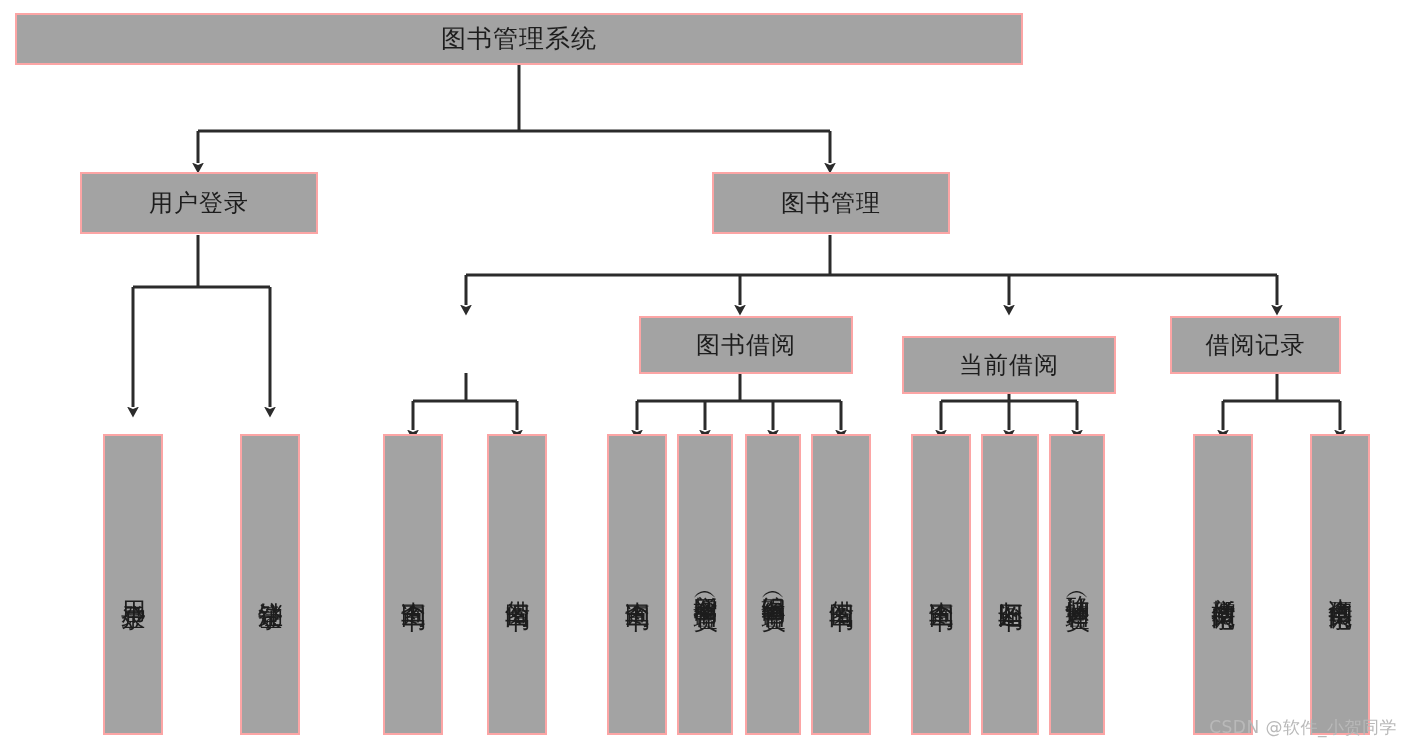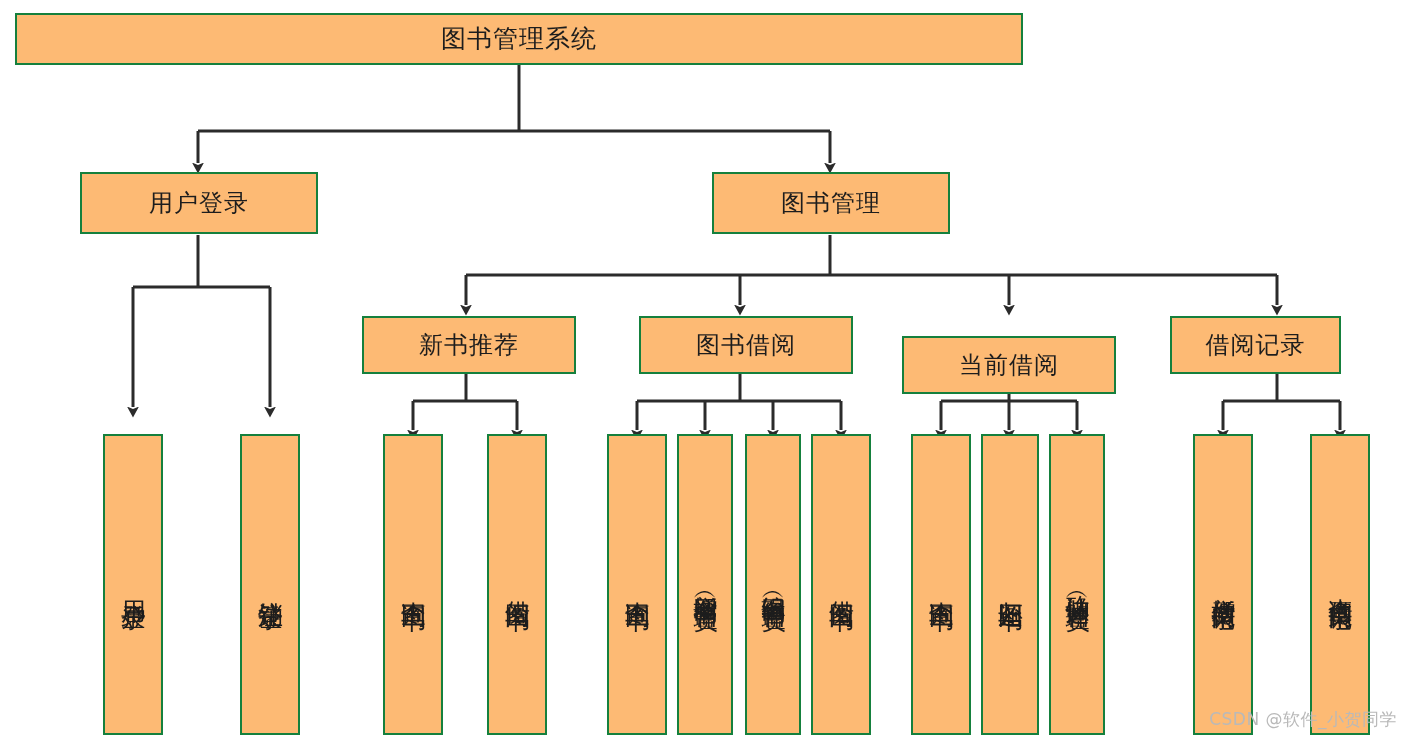--- a/index.html
+++ b/index.html
@@ -22,22 +22,22 @@
     position: absolute;
     left: 0;
     top: 0;
     width: 1405px;
     height: 747px;
     pointer-events: none;
   }
   .node {
     position: absolute;
     box-sizing: border-box;
-    background: #fdba74;
-    border: 2px solid #15803d;
+    background: #a3a3a3;
+    border: 2px solid #fca5a5;
     display: flex;
     align-items: center;
     justify-content: center;
     color: #1d1d1d;
     line-height: 1.12;
   }
   .node.horizontal {
     font-size: 24px;
     letter-spacing: 1px;
   }
@@ -57,21 +57,21 @@
     display: block;
     white-space: pre-line;
     text-align: center;
   }
   .node.vertical .node-label {
     white-space: nowrap;
   }
   #watermark {
     position: absolute;
     right: 8px;
-    bottom: 16px;
+    bottom: 8px;
     font-size: 17px;
     color: #b9b9b9;
     letter-spacing: 0.5px;
     user-select: none;
     white-space: nowrap;
   }
 </style>
 </head>
 <body>
 
@@ -132,23 +132,20 @@
     <span class="node-label">图书管理系统</span>
   </div>
 
   <div class="node horizontal" style="left:80px; top:172px; width:238px; height:62px;">
     <span class="node-label">用户登录</span>
   </div>
   <div class="node horizontal" style="left:712px; top:172px; width:238px; height:62px;">
     <span class="node-label">图书管理</span>
   </div>
 
-  <div class="node horizontal" style="left:362px; top:316px; width:214px; height:58px;">
-    <span class="node-label">新书推荐</span>
-  </div>
   <div class="node horizontal" style="left:639px; top:316px; width:214px; height:58px;">
     <span class="node-label">图书借阅</span>
   </div>
   <div class="node horizontal" style="left:902px; top:316px; width:214px; height:58px;margin-top:20px;">
     <span class="node-label">当前借阅</span>
   </div>
   <div class="node horizontal" style="left:1170px; top:316px; width:171px; height:58px;">
     <span class="node-label">借阅记录</span>
   </div>
 

